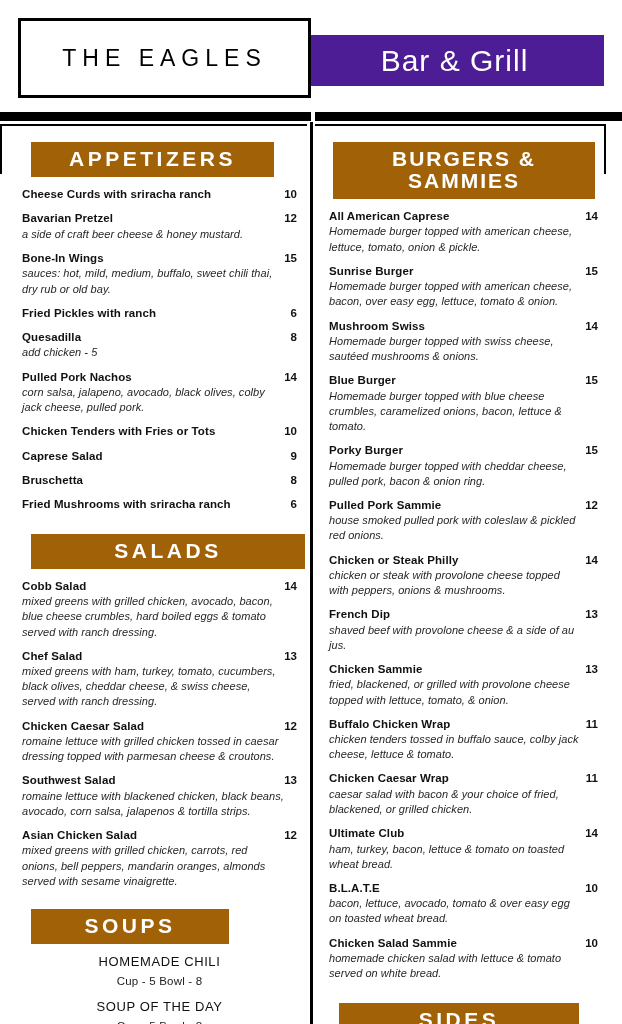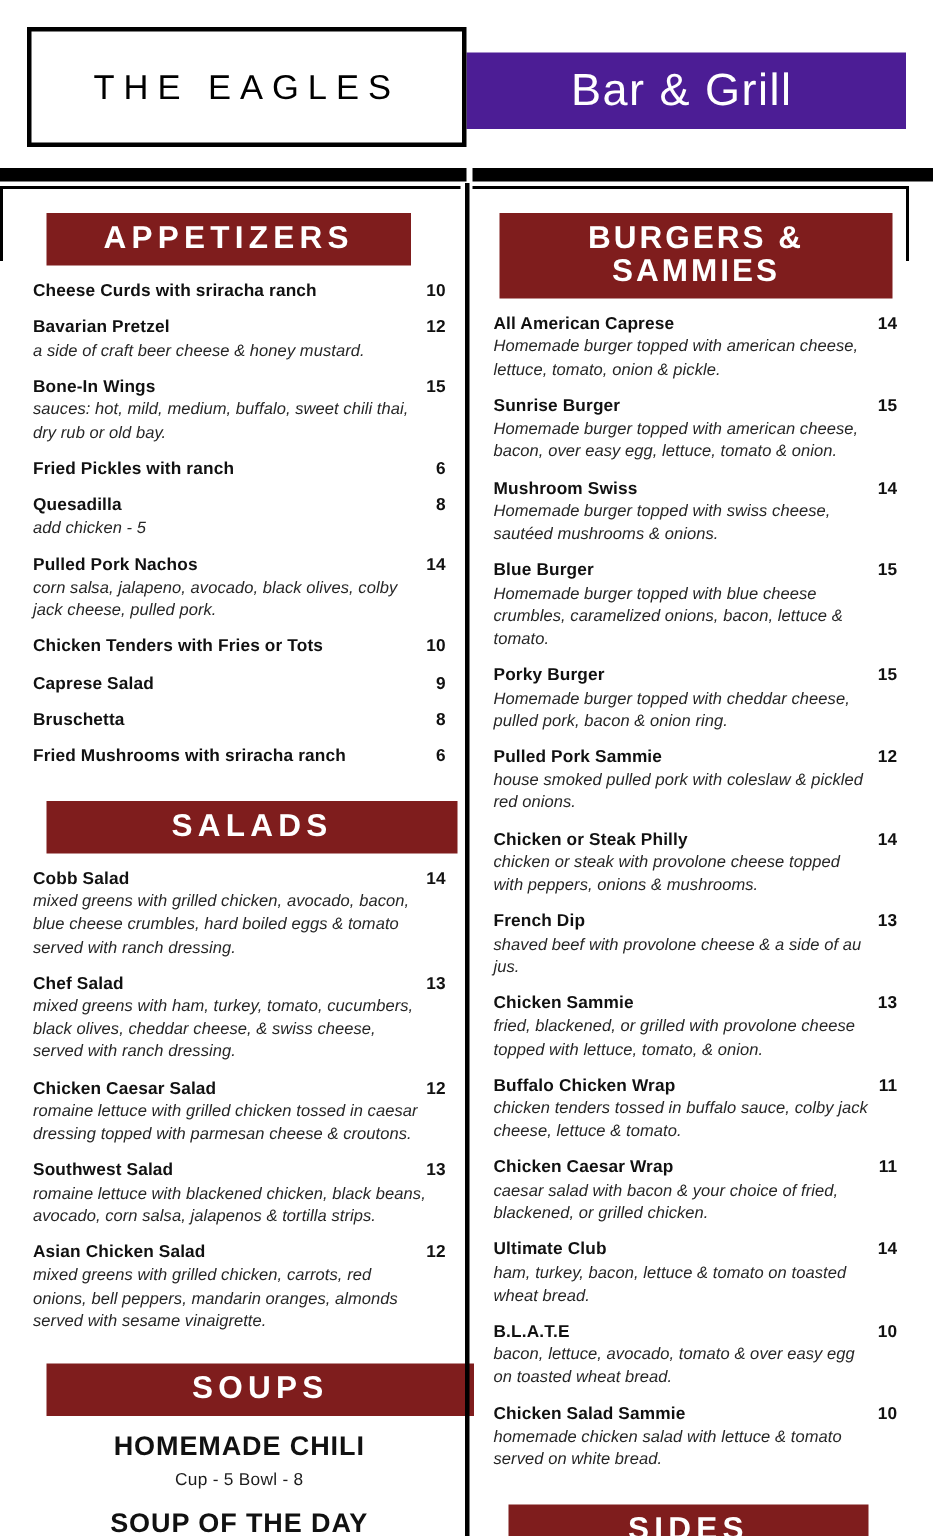--- a/index.html
+++ b/index.html
@@ -152,37 +152,37 @@
     width: 311px;
     padding: 8px 14px 0 22px;
   }
   .col-right {
     width: 311px;
     padding: 8px 24px 0 18px;
   }
 
   
   .section-bar {
-    background: #7f1d1d;
+    background: #a16207;
     color: #fff;
     text-align: center;
     padding: 6px 0 7px 0;
     margin: 6px 0 10px 0;
     box-sizing: border-box;
   }
   .section-bar .section-title {
     font-size: 21px;
     font-weight: 700;
     letter-spacing: 3.5px;
     line-height: 1.05;
     display: block;
   }
   .section-bar.appetizers { width: 243px; margin-left: 9px; }
   .section-bar.salads     { width: 274px; margin-left: 9px; margin-top: 22px;}
-  .section-bar.soups      { width: 285px; margin-left: 9px; margin-top: 20px;}
+  .section-bar.soups      { width: 198px; margin-left: 9px; margin-top: 20px;}
   .section-bar.burgers    { width: 262px; margin-left: 4px; }
   .section-bar.burgers .section-title { letter-spacing: 2px; font-size: 21px;}
   .section-bar.sides      { width: 240px; margin-left: 10px; margin-top: 22px;}
 
   
   .item {
     margin: 0 0 9px 0;
   }
   .item-head {
     display: flex;
@@ -217,22 +217,22 @@
   }
   .col-right .item-desc { max-width: 252px; }
 
   
   .item.tight { margin-bottom: 10px; }
 
   
   .soup-list { text-align: center; margin-top: 10px; }
   .soup-item { margin-bottom: 12px; }
   .soup-name {
-    font-size: 18px;
-    font-weight: 700;
+    font-size: 13px;
+    font-weight: 400;
     letter-spacing: 0.6px;
     color: #111;
   }
   .soup-price {
     font-size: 11.5px;
     color: #1c1c1c;
     margin-top: 6px;
     letter-spacing: 0.2px;
   }
 </style>

